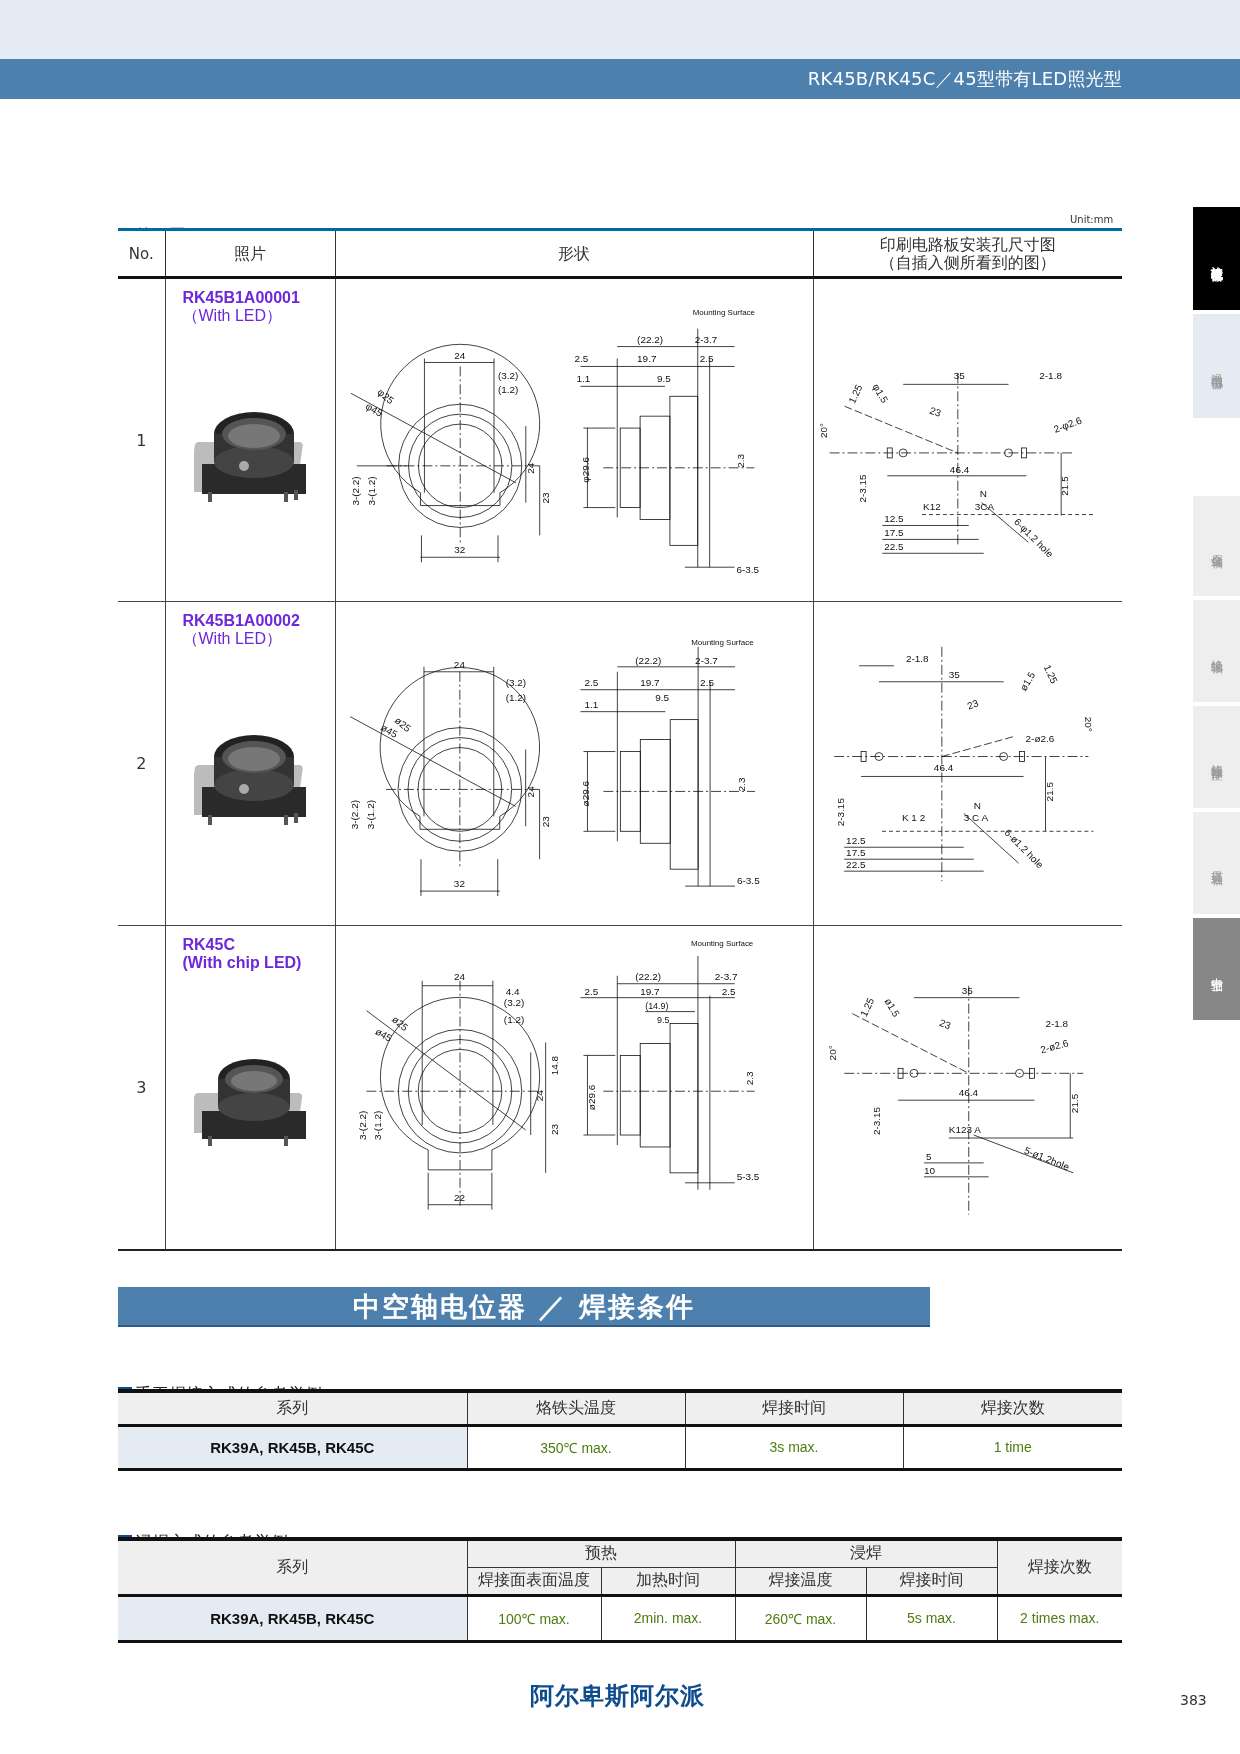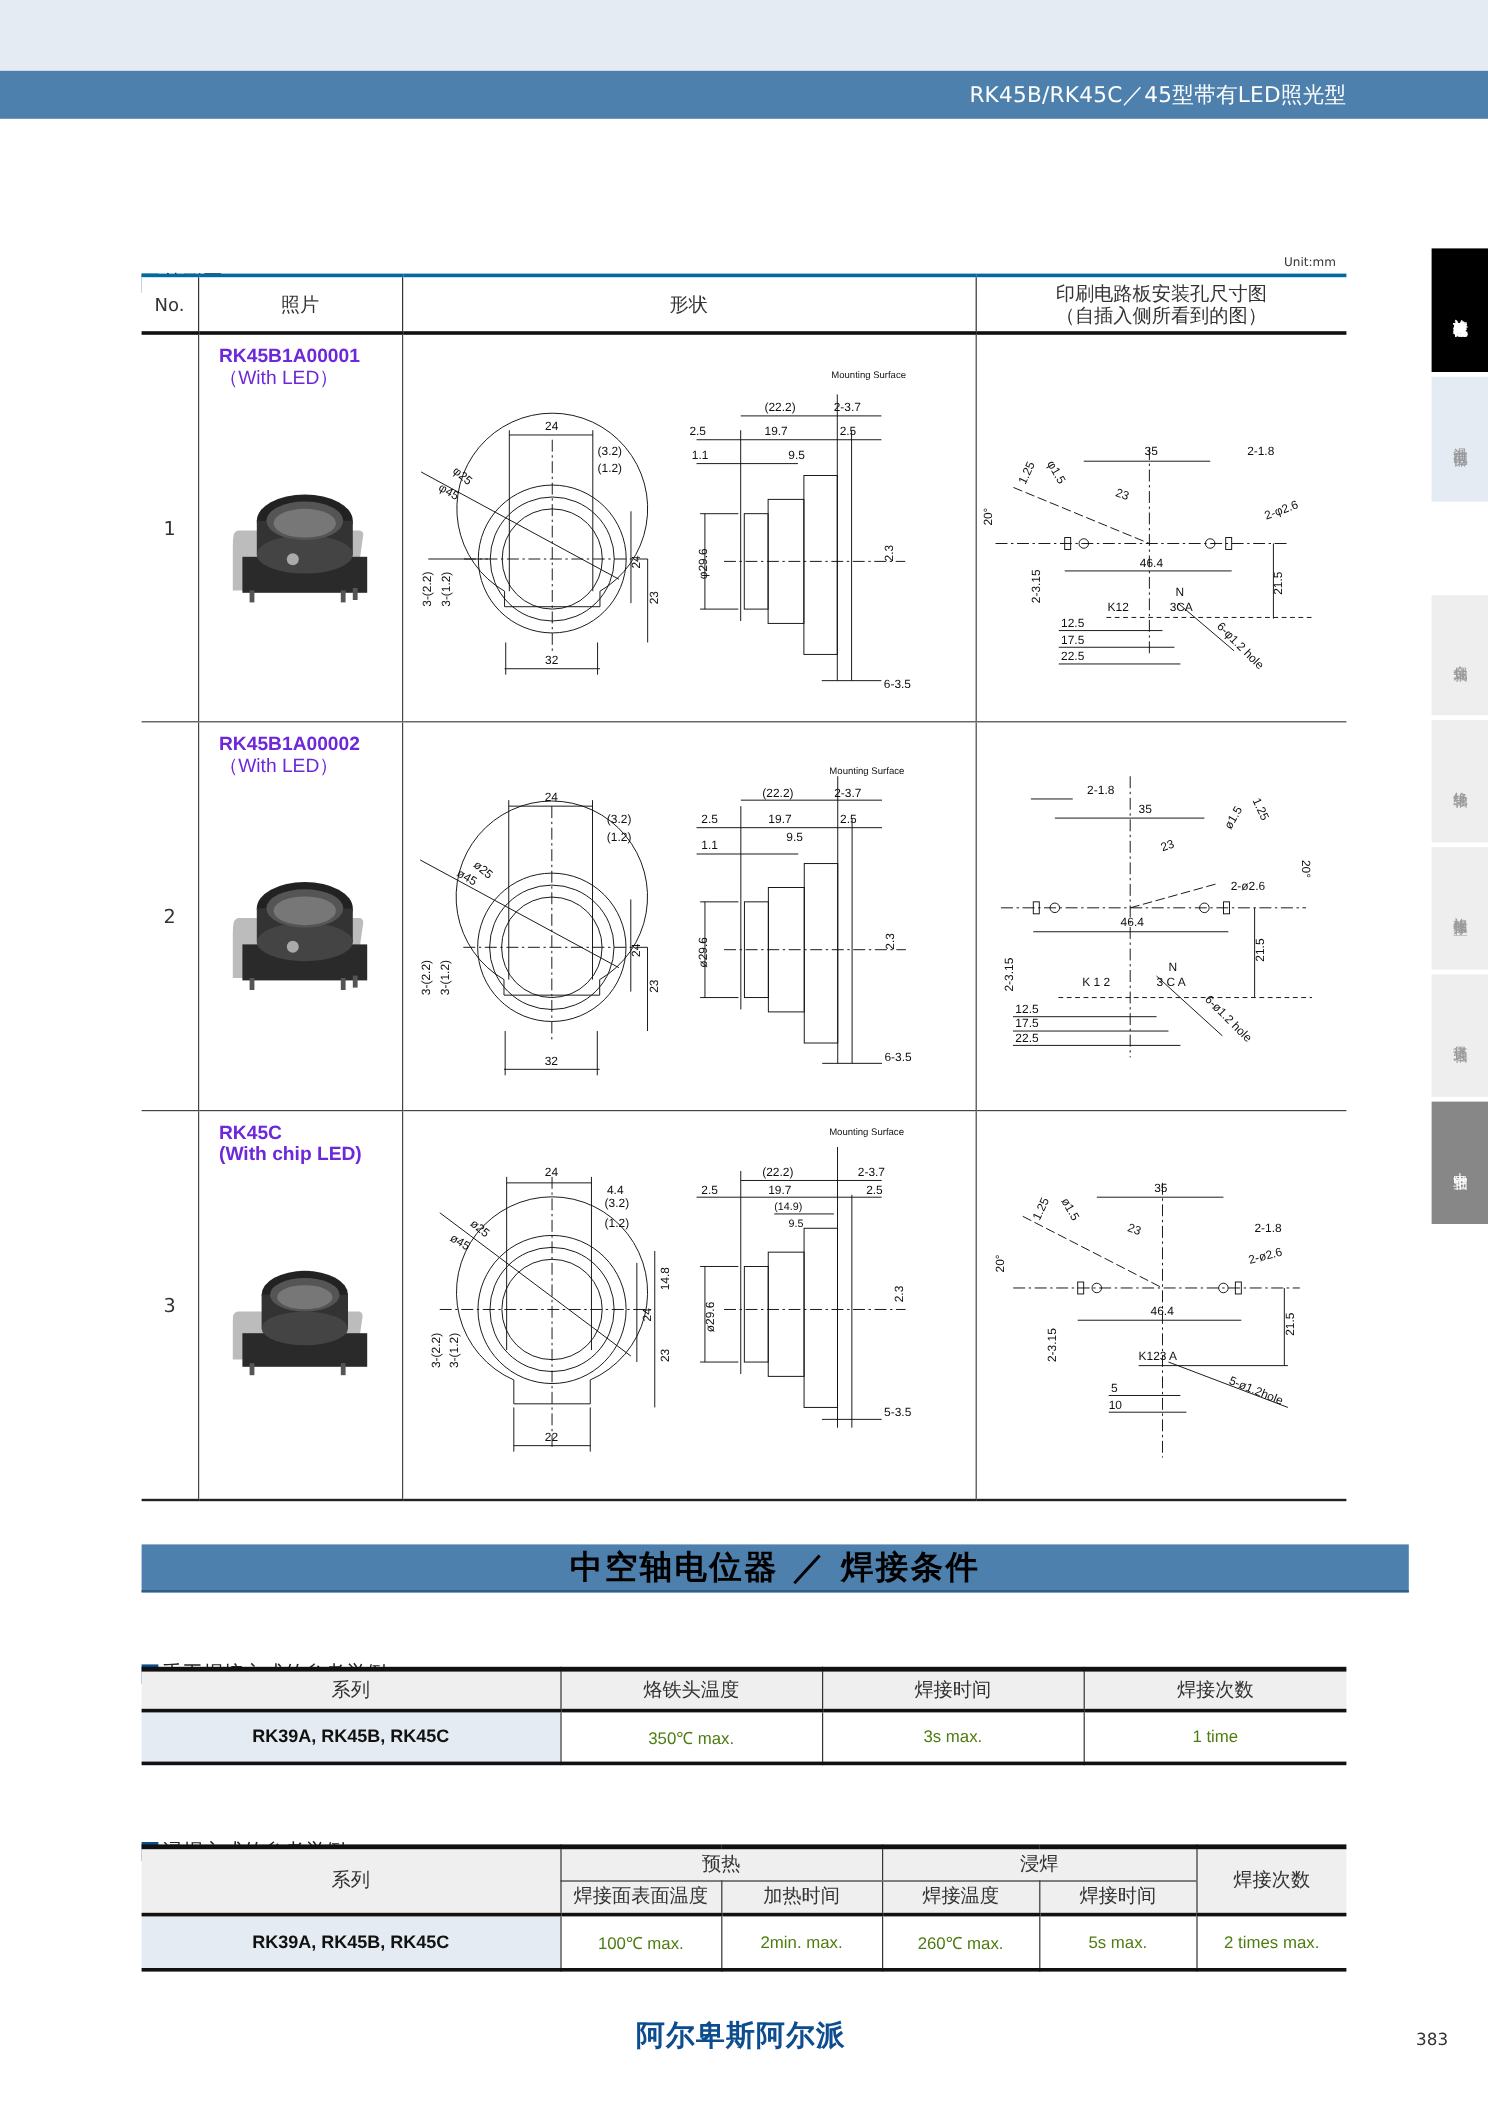--- a/index.html
+++ b/index.html
@@ -30,21 +30,21 @@
   .outline-table td:first-child { border-left: none; vertical-align: middle; text-align: center; font-size: 16px; color: #333; }
   .outline-table tr:last-child td { border-bottom: 2px solid #222; }
 
   .model-name { position: absolute; left: 17px; top: 10px; font-family: "Liberation Sans", sans-serif; font-weight: bold; font-size: 16px; line-height: 18px; color: #6d28d9; }
   .photo { position: absolute; left: 28px; top: 115px; width: 120px; height: 115px; }
 
   .drawing { position: absolute; left: 0; top: 0; width: 100%; height: 100%; }
   .drawing text { font-family: "Liberation Sans", sans-serif; font-size: 10px; fill: #111; }
 
   
-  .blue-title { position: absolute; left: 118px; top: 1287px; width: 1056px; height: 40px; background: #4d80ac; border-bottom: 2px solid #2f5e8a; color: #000000; font-size: 27px; font-weight: bold; text-align: center; line-height: 40px; letter-spacing: 2px; }
+  .blue-title { position: absolute; left: 118px; top: 1287px; width: 812px; height: 40px; background: #4d80ac; border-bottom: 2px solid #2f5e8a; color: #ffffff; font-size: 27px; font-weight: bold; text-align: center; line-height: 40px; letter-spacing: 2px; }
 
   
   .solder-table { position: absolute; left: 118px; width: 1004px; border-collapse: collapse; table-layout: fixed; }
   .solder-table th { background: #efefef; font-weight: normal; font-size: 16px; color: #333; border-left: 1px solid #333; text-align: center; }
   .solder-table th.first { border-left: none; }
   .solder-table td { background: #fff; font-size: 14px; color: #4d7c0f; text-align: center; border-left: 1px solid #333; font-family: "Liberation Sans", sans-serif; }
   .solder-table td.series { background: #e4ebf3; border-left: none; font-weight: bold; font-size: 15px; color: #111; }
 
   #hand-table { top: 1389px; border-top: 4px solid #111; border-bottom: 3px solid #111; }
   #hand-table th { height: 34px; border-bottom: 3px solid #111; }

